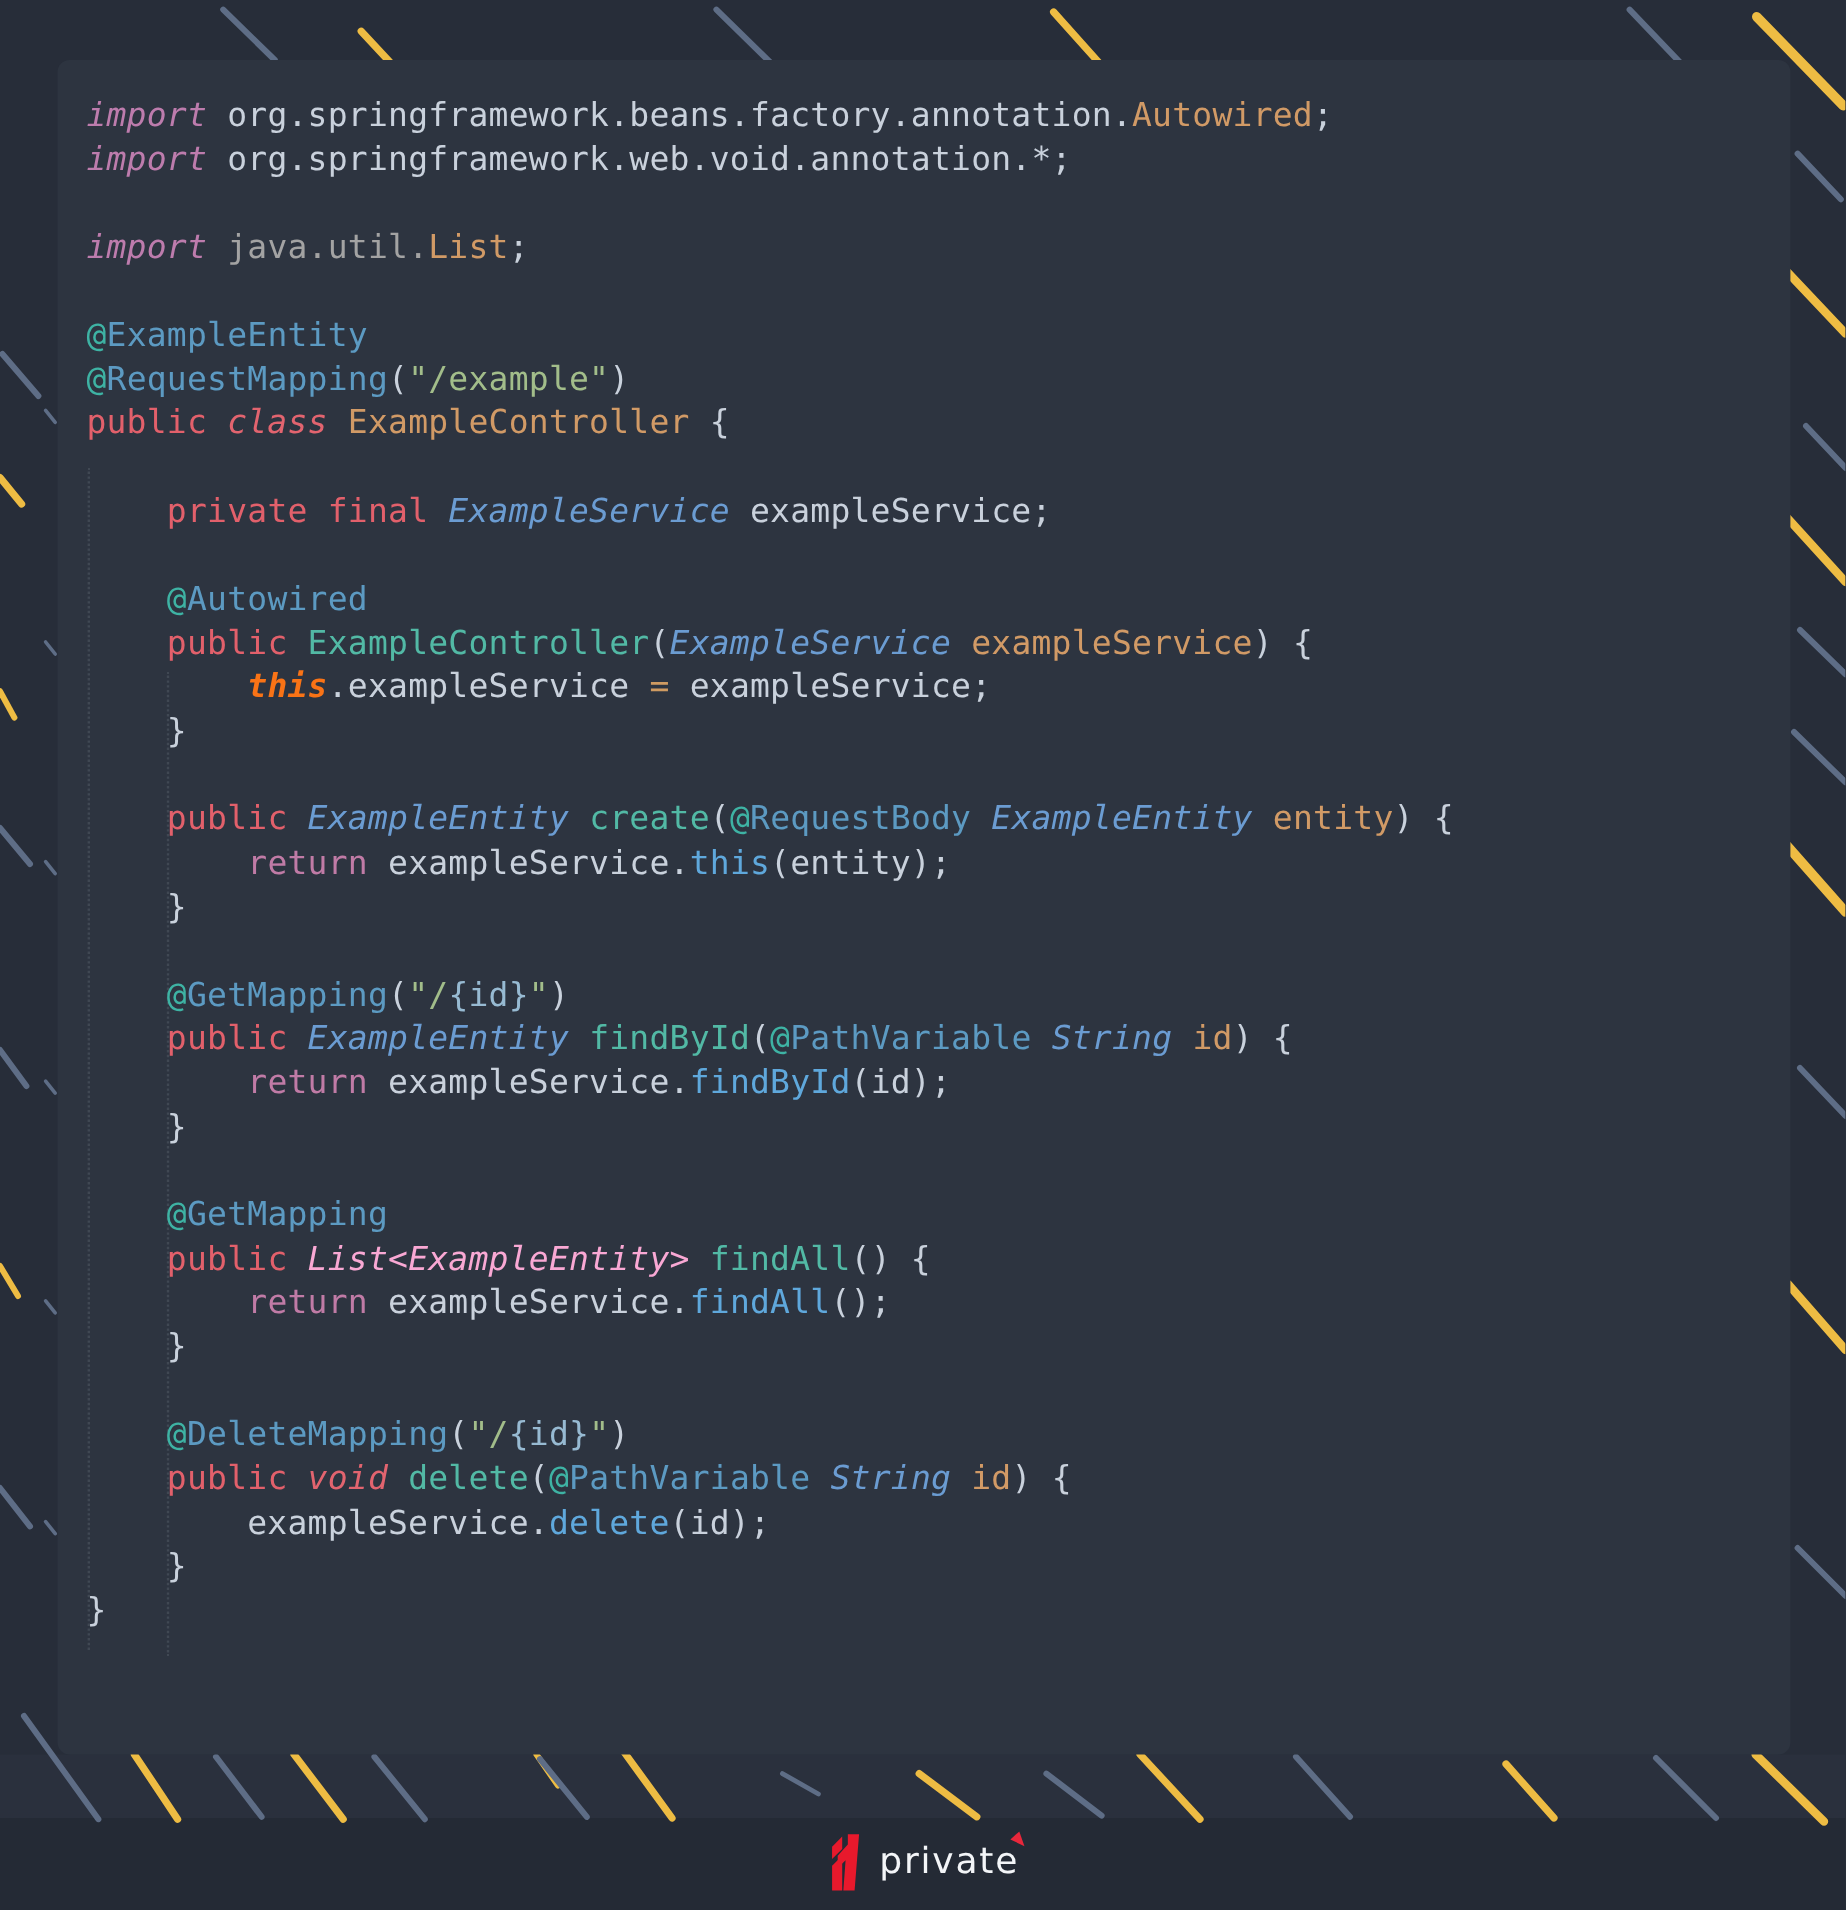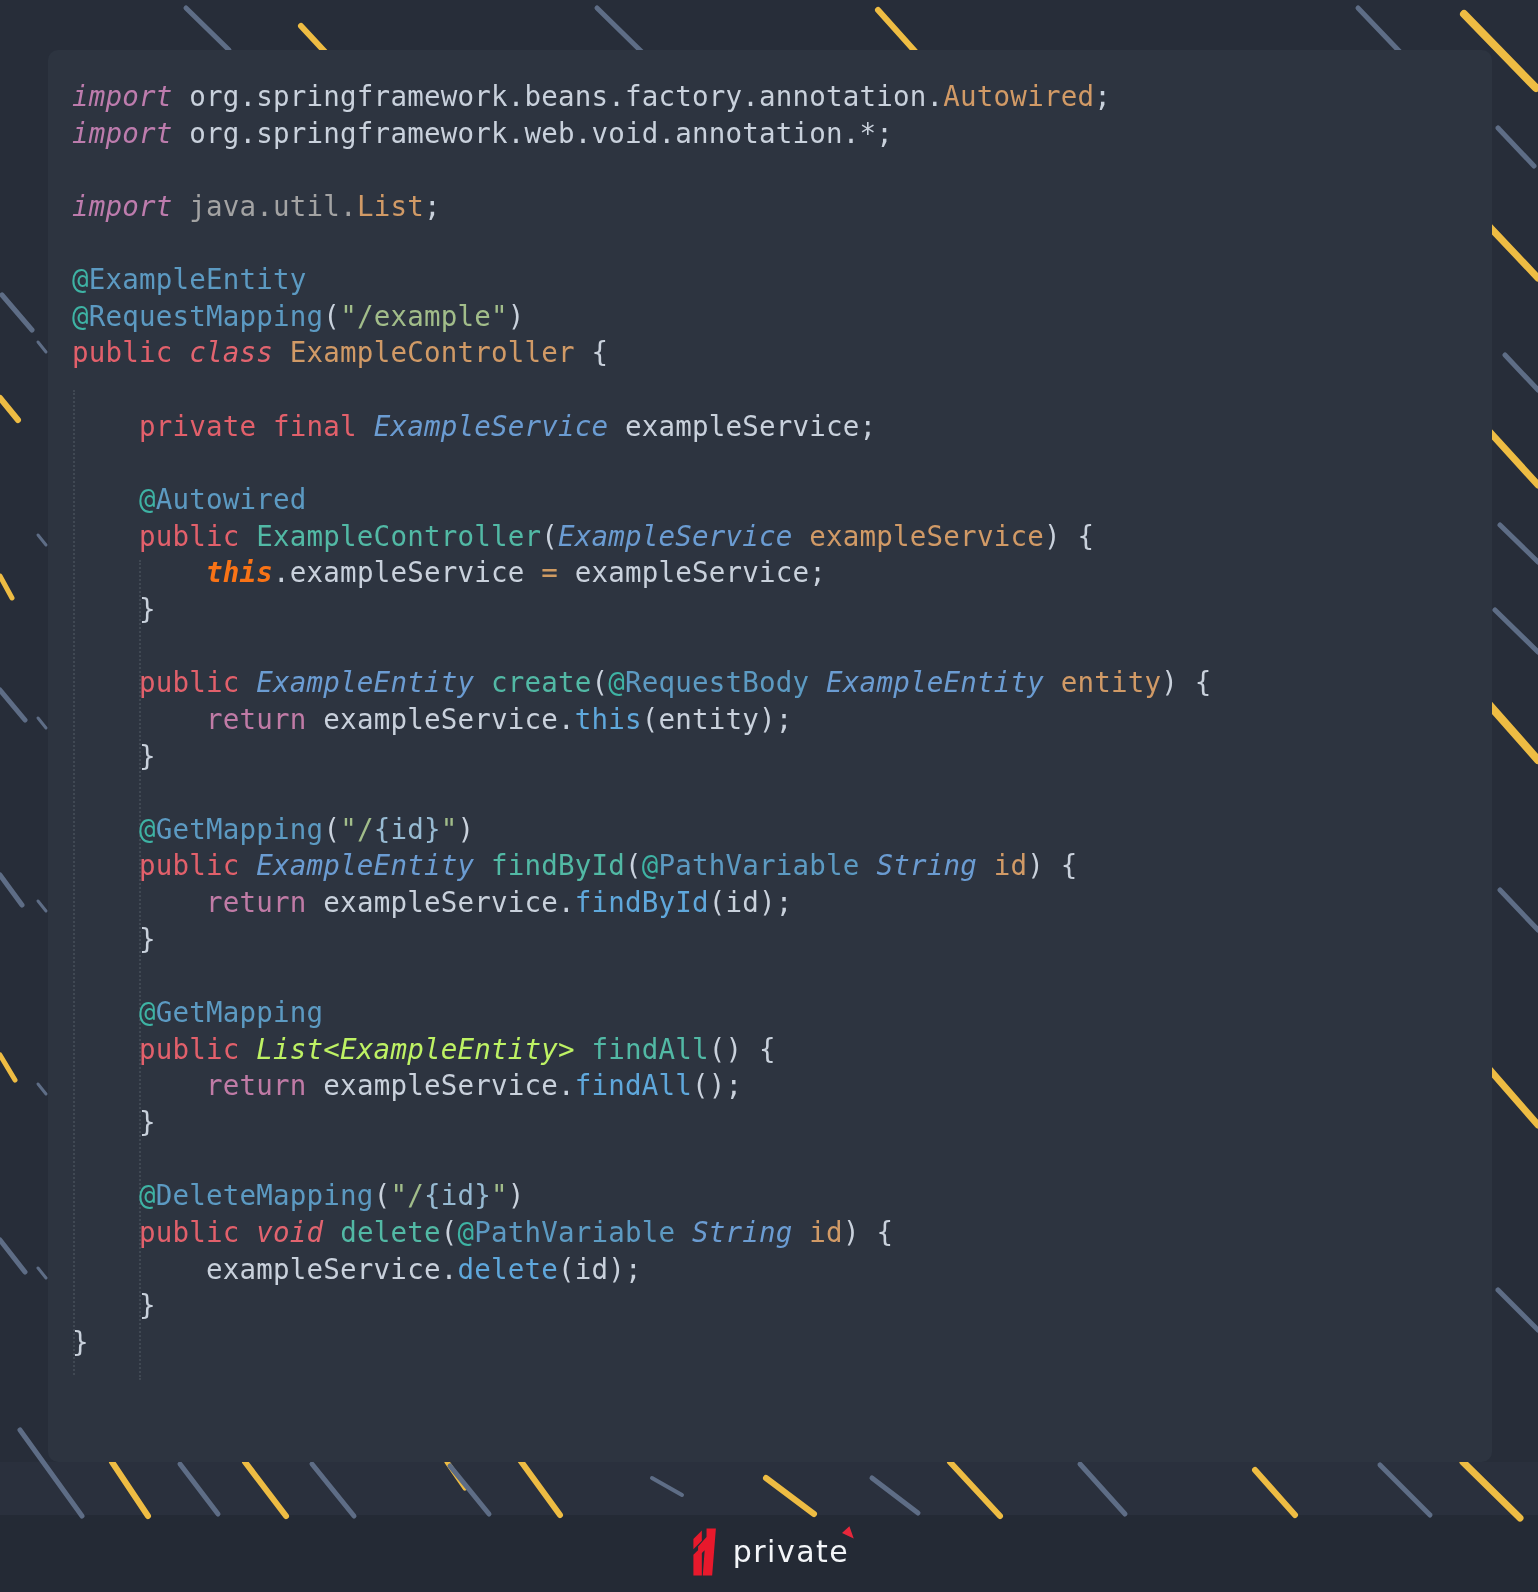--- a/index.html
+++ b/index.html
@@ -114,21 +114,21 @@
       <div class="code-line"><span style="color: rgb(201, 209, 220);">    </span><span style="color: rgb(226, 96, 107);">public </span><span style="color: rgb(107, 156, 210); font-style: italic;">ExampleEntity</span><span style="color: rgb(201, 209, 220);"> </span><span style="color: rgb(82, 185, 165);">create</span><span style="color: rgb(201, 209, 220);">(</span><span style="color: rgb(62, 179, 164);">@</span><span style="color: rgb(92, 154, 194);">RequestBody</span><span style="color: rgb(201, 209, 220);"> </span><span style="color: rgb(107, 156, 210); font-style: italic;">ExampleEntity</span><span style="color: rgb(201, 209, 220);"> </span><span style="color: rgb(209, 154, 102);">entity</span><span style="color: rgb(201, 209, 220);">) {</span></div>
       <div class="code-line"><span style="color: rgb(201, 209, 220);">        </span><span style="color: rgb(192, 123, 166);">return</span><span style="color: rgb(201, 209, 220);"> exampleService.</span><span style="color: rgb(95, 168, 220);">this</span><span style="color: rgb(201, 209, 220);">(entity);</span></div>
       <div class="code-line"><span style="color: rgb(201, 209, 220);">    }</span></div>
       <div class="code-line">&nbsp;</div>
       <div class="code-line"><span style="color: rgb(201, 209, 220);">    </span><span style="color: rgb(62, 179, 164);">@</span><span style="color: rgb(92, 154, 194);">GetMapping</span><span style="color: rgb(201, 209, 220);">(</span><span style="color: rgb(162, 189, 138);">"/</span><span style="color: rgb(151, 186, 210);">{id}</span><span style="color: rgb(162, 189, 138);">"</span><span style="color: rgb(201, 209, 220);">)</span></div>
       <div class="code-line"><span style="color: rgb(201, 209, 220);">    </span><span style="color: rgb(226, 96, 107);">public </span><span style="color: rgb(107, 156, 210); font-style: italic;">ExampleEntity</span><span style="color: rgb(201, 209, 220);"> </span><span style="color: rgb(82, 185, 165);">findById</span><span style="color: rgb(201, 209, 220);">(</span><span style="color: rgb(62, 179, 164);">@</span><span style="color: rgb(92, 154, 194);">PathVariable</span><span style="color: rgb(201, 209, 220);"> </span><span style="color: rgb(107, 156, 210); font-style: italic;">String</span><span style="color: rgb(201, 209, 220);"> </span><span style="color: rgb(209, 154, 102);">id</span><span style="color: rgb(201, 209, 220);">) {</span></div>
       <div class="code-line"><span style="color: rgb(201, 209, 220);">        </span><span style="color: rgb(192, 123, 166);">return</span><span style="color: rgb(201, 209, 220);"> exampleService.</span><span style="color: rgb(95, 168, 220);">findById</span><span style="color: rgb(201, 209, 220);">(id);</span></div>
       <div class="code-line"><span style="color: rgb(201, 209, 220);">    }</span></div>
       <div class="code-line">&nbsp;</div>
       <div class="code-line"><span style="color: rgb(201, 209, 220);">    </span><span style="color: rgb(62, 179, 164);">@</span><span style="color: rgb(92, 154, 194);">GetMapping</span></div>
-      <div class="code-line"><span style="color: rgb(201, 209, 220);">    </span><span style="color: rgb(226, 96, 107);">public </span><span style="color: #bef264; font-style: italic;">List&lt;ExampleEntity&gt;</span><span style="color: rgb(201, 209, 220);"> </span><span style="color: rgb(82, 185, 165);">findAll</span><span style="color: rgb(201, 209, 220);">() {</span></div>
+      <div class="code-line"><span style="color: rgb(201, 209, 220);">    </span><span style="color: rgb(226, 96, 107);">public </span><span style="color: #f9a8d4; font-style: italic;">List&lt;ExampleEntity&gt;</span><span style="color: rgb(201, 209, 220);"> </span><span style="color: rgb(82, 185, 165);">findAll</span><span style="color: rgb(201, 209, 220);">() {</span></div>
       <div class="code-line"><span style="color: rgb(201, 209, 220);">        </span><span style="color: rgb(192, 123, 166);">return</span><span style="color: rgb(201, 209, 220);"> exampleService.</span><span style="color: rgb(95, 168, 220);">findAll</span><span style="color: rgb(201, 209, 220);">();</span></div>
       <div class="code-line"><span style="color: rgb(201, 209, 220);">    }</span></div>
       <div class="code-line">&nbsp;</div>
       <div class="code-line"><span style="color: rgb(201, 209, 220);">    </span><span style="color: rgb(62, 179, 164);">@</span><span style="color: rgb(92, 154, 194);">DeleteMapping</span><span style="color: rgb(201, 209, 220);">(</span><span style="color: rgb(162, 189, 138);">"/</span><span style="color: rgb(151, 186, 210);">{id}</span><span style="color: rgb(162, 189, 138);">"</span><span style="color: rgb(201, 209, 220);">)</span></div>
       <div class="code-line"><span style="color: rgb(201, 209, 220);">    </span><span style="color: rgb(226, 96, 107);">public </span><span style="color: rgb(226, 100, 111); font-style: italic;">void</span><span style="color: rgb(201, 209, 220);"> </span><span style="color: rgb(82, 185, 165);">delete</span><span style="color: rgb(201, 209, 220);">(</span><span style="color: rgb(62, 179, 164);">@</span><span style="color: rgb(92, 154, 194);">PathVariable</span><span style="color: rgb(201, 209, 220);"> </span><span style="color: rgb(107, 156, 210); font-style: italic;">String</span><span style="color: rgb(201, 209, 220);"> </span><span style="color: rgb(209, 154, 102);">id</span><span style="color: rgb(201, 209, 220);">) {</span></div>
       <div class="code-line"><span style="color: rgb(201, 209, 220);">        exampleService.</span><span style="color: rgb(95, 168, 220);">delete</span><span style="color: rgb(201, 209, 220);">(id);</span></div>
       <div class="code-line"><span style="color: rgb(201, 209, 220);">    }</span></div>
       <div class="code-line"><span style="color: rgb(201, 209, 220);">}</span></div>
     </div>
 </div>

